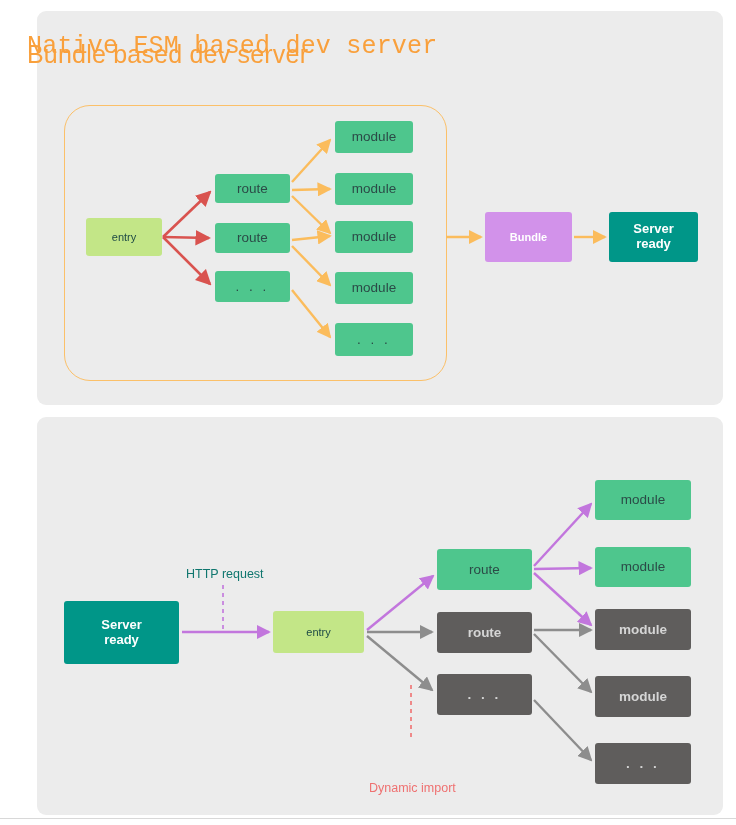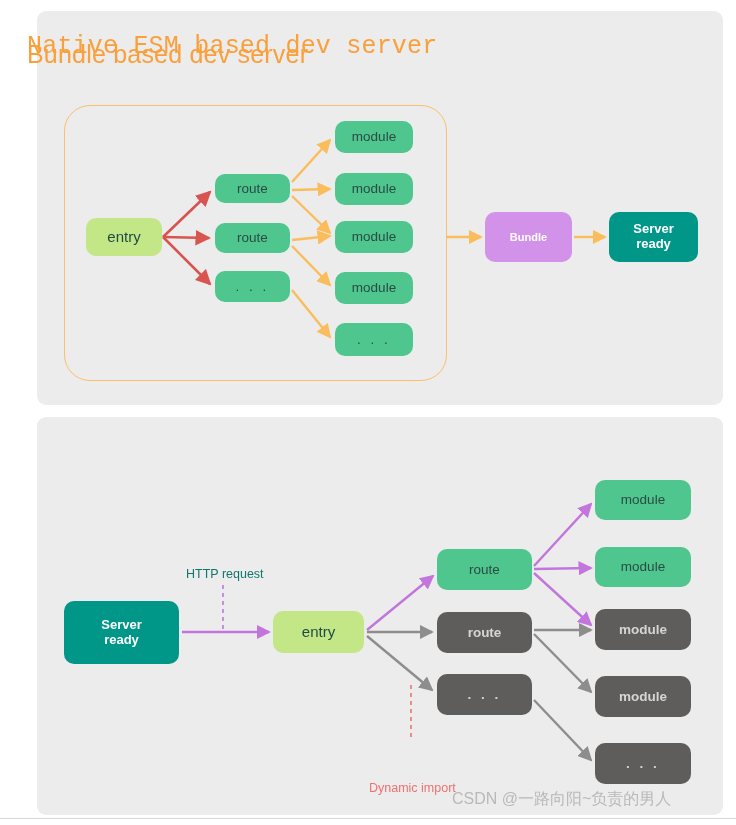--- a/index.html
+++ b/index.html
@@ -24,28 +24,28 @@
   }
   #title-bundle{top:40px;}
   #title-esm{top:32px;font-family:Liberation Mono, monospace;}
 
   .bordered-region{
     position:absolute;border:1.6px solid #fbc069;border-radius:26px;
   }
 
   
   .node{
-    position:absolute;border-radius:10px;
+    position:absolute;border-radius:3px;
     display:flex;align-items:center;justify-content:center;
     text-align:center;line-height:1.15;
     box-sizing:border-box;
   }
   .node.green{background:#4ec68d;color:#2b4b47;font-size:13.5px;font-weight:400;}
   .node.gray{background:#5f5d5c;color:#d5d5d5;font-size:13.5px;font-weight:bold;}
-  .node.lime{background:#c3e687;color:#1f4b46;font-size:15px;font-weight:400;}
+  .node.lime{background:#c3e687;color:#1f4b46;font-size:11px;font-weight:400;}
   .node.purple{background:#d292ea;color:#ffffff;font-size:11px;font-weight:bold;}
   .node.teal{background:#009688;color:#ffffff;font-size:13px;font-weight:bold;}
   .node.dots{letter-spacing:3px;}
 
   .annot{
     position:absolute;white-space:pre;line-height:1.35;
   }
   .annot.http{color:#0f766e;font-size:12.5px;}
   .annot.dyn{color:#ef7171;font-size:12.5px;}
 
@@ -175,15 +175,14 @@
       <path d="M534,630 L591,630" marker-end="url(#ar-gray)"></path>
       <path d="M534,634 L591,692" marker-end="url(#ar-gray)"></path>
       <path d="M534,700 L591,760" marker-end="url(#ar-gray)"></path>
     </g>
 
     <g stroke="#ef7171" stroke-width="1.6" stroke-dasharray="4 4" fill="none">
       <path d="M411,685 L411,740"></path>
     </g>
   </svg>
 
-  <div class="watermark">CSDN @一路向阳~负责的男人</div>
   <div class="footer-rule"></div>
 </div>
 
 </body></html>

